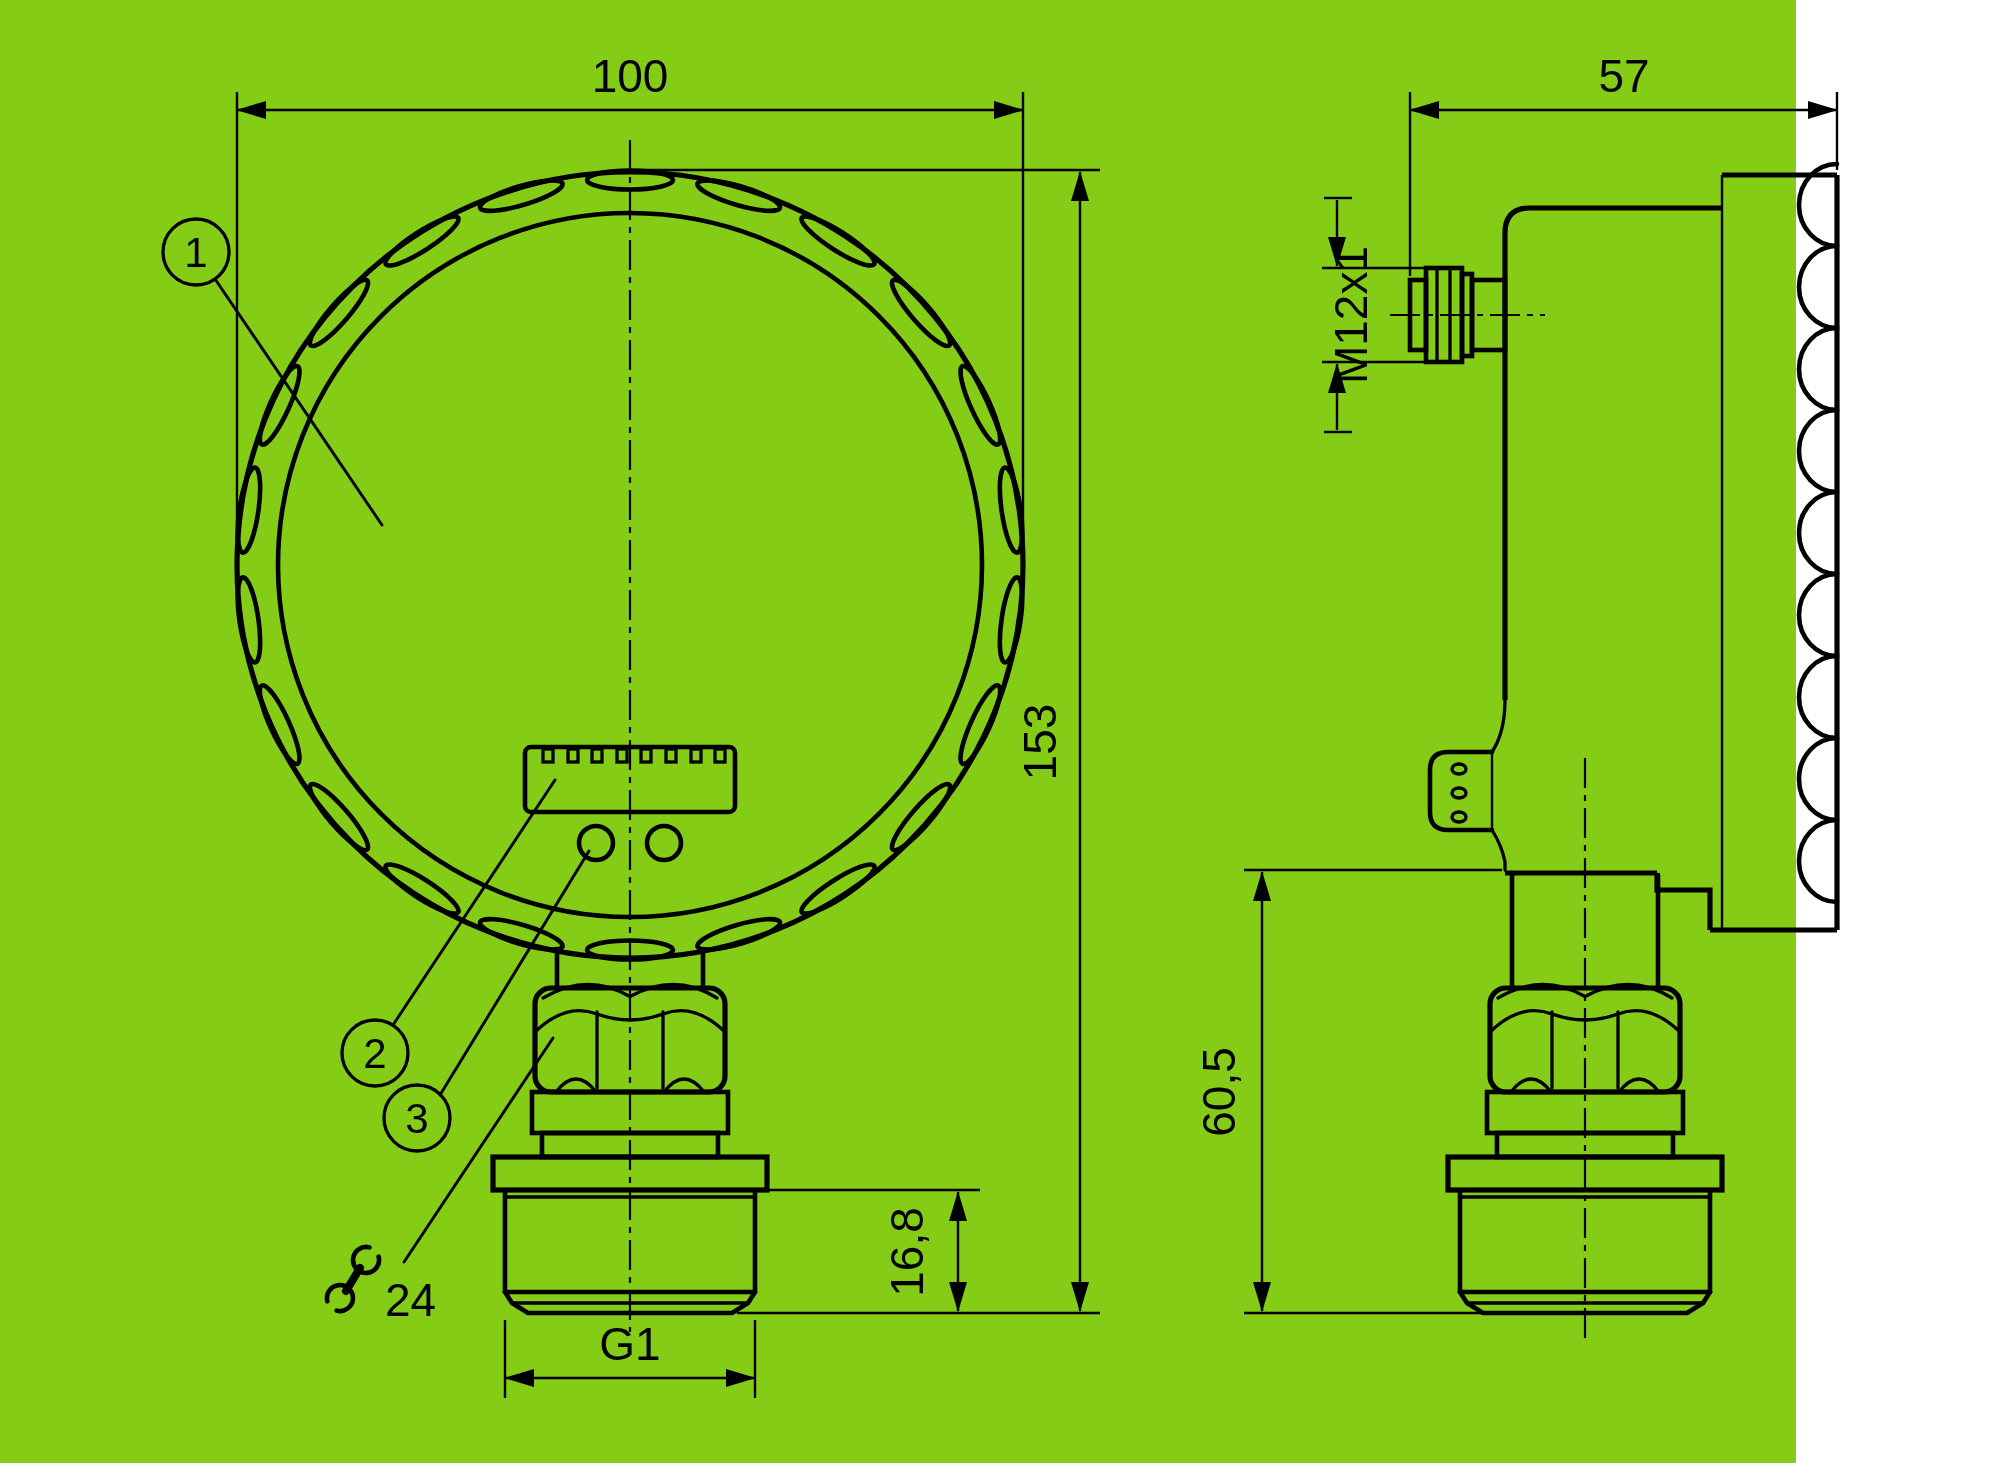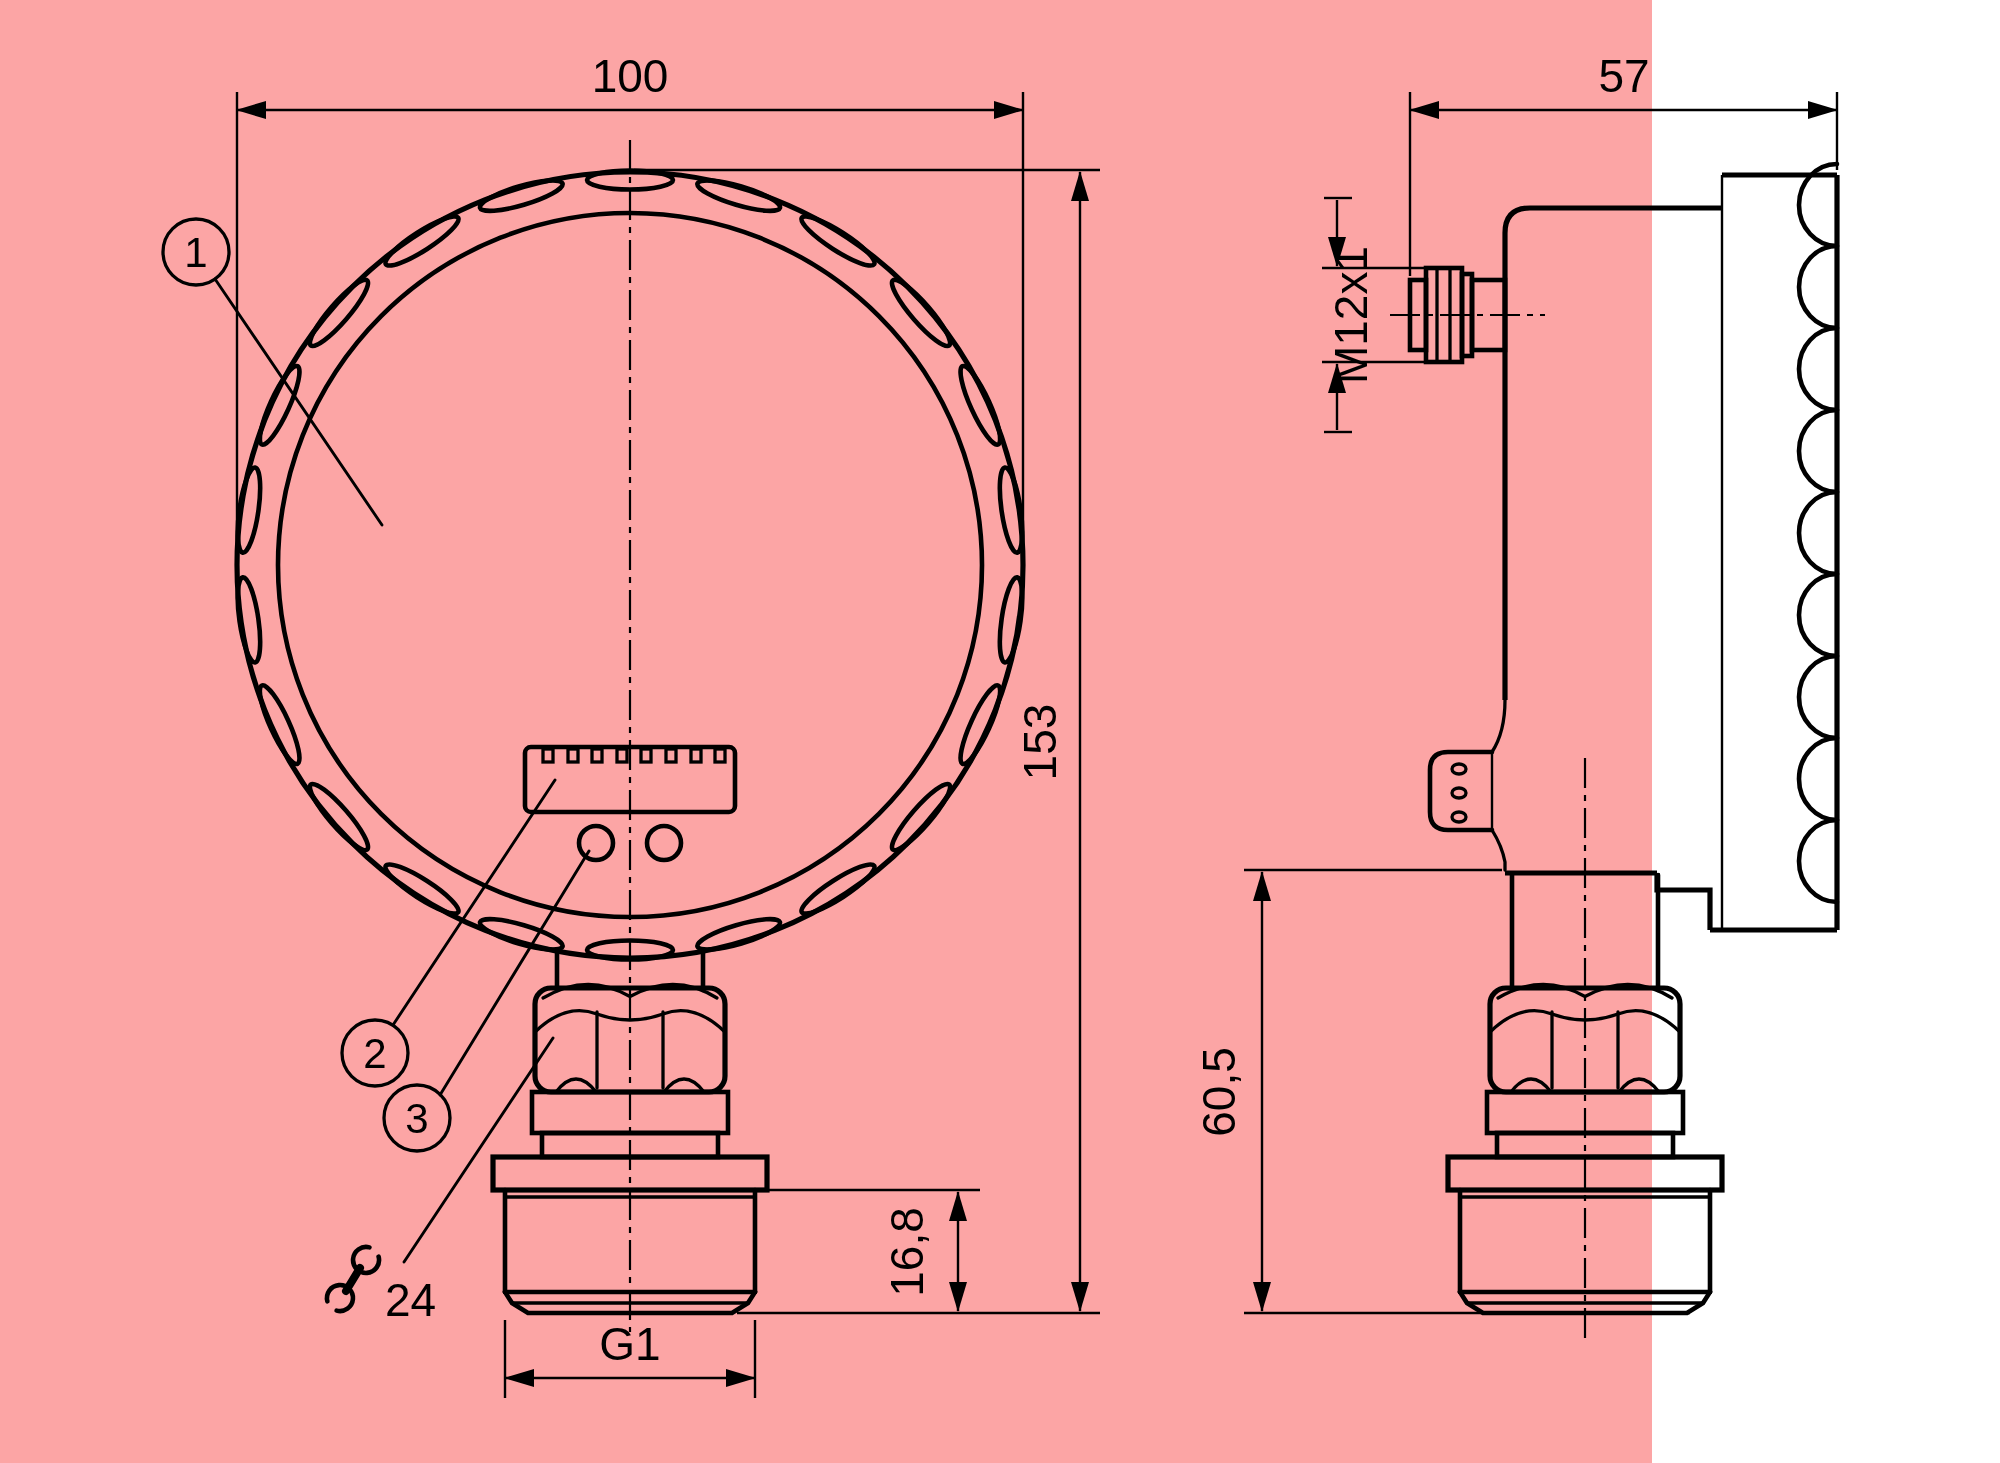--- a/index.html
+++ b/index.html
@@ -1,16 +1,16 @@
 <!DOCTYPE html>
 <html><head>
 <meta charset="utf-8">
 <style>
   html,body{margin:0;padding:0;background:#ffffff;}
-  .stage{position:relative;width:1652px;height:1463px;background:#fca5a5;font-family:"Liberation Sans",sans-serif;}
+  .stage{position:relative;width:1796px;height:1463px;background:#84cc16;font-family:"Liberation Sans",sans-serif;}
   svg{display:block;}
   .part   {stroke:#000;stroke-width:4.6;fill:none;stroke-linecap:round;}
   .heavy  {stroke:#000;stroke-width:5.2;fill:none;stroke-linecap:butt;}
   .med    {stroke:#000;stroke-width:3.3;fill:none;stroke-linecap:round;}
   .thin   {stroke:#000;stroke-width:2.4;fill:none;stroke-linecap:butt;}
   .leader {stroke:#000;stroke-width:2.9;fill:none;stroke-linecap:round;}
   .center {stroke:#000;stroke-width:2.2;fill:none;stroke-dasharray:30 7 6 7;}
   .dimtxt {font:46px "Liberation Sans",sans-serif;fill:#000;}
   .calltxt{font:42px "Liberation Sans",sans-serif;fill:#000;}
 </style>

